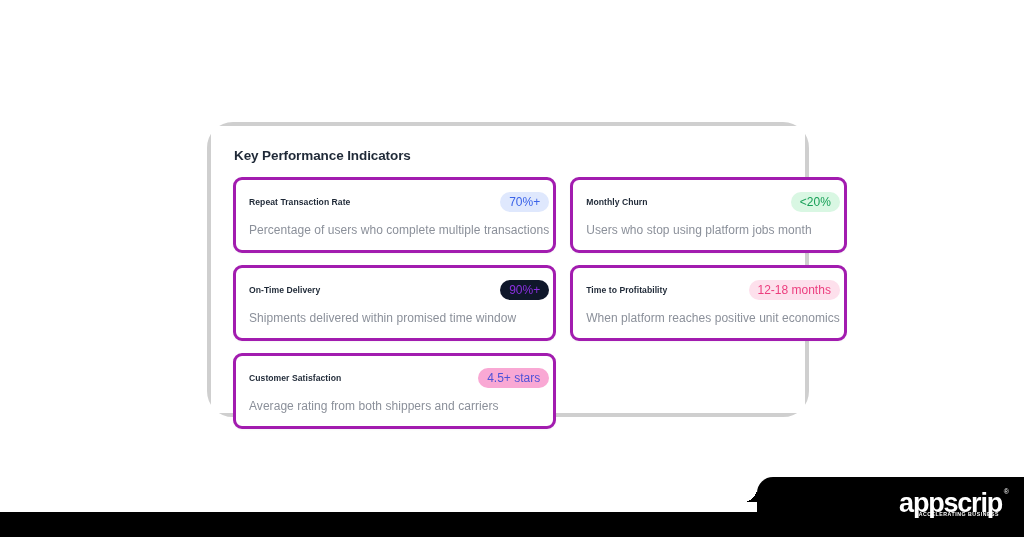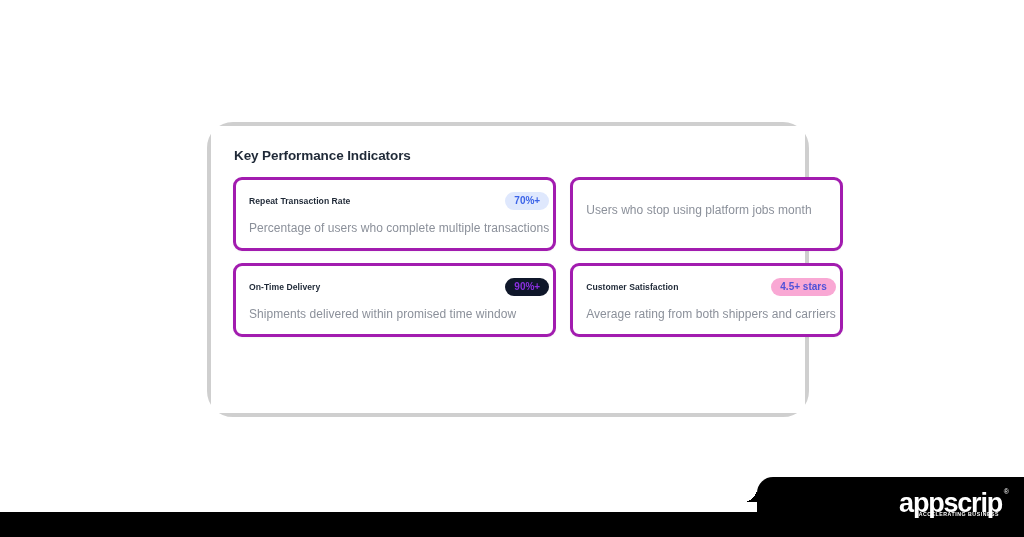--- a/index.html
+++ b/index.html
@@ -74,22 +74,22 @@
 
   .kpi-label {
     font-size: 8.6px;
     font-weight: bold;
     color: #1f2937;
     letter-spacing: 0.05px;
     white-space: nowrap;
   }
 
   .kpi-badge {
-    font-size: 10px;
-    font-weight: bold;
+    font-size: 12px;
+    font-weight: normal;
     border-radius: 999px;
     padding: 4px 9px;
     white-space: nowrap;
     line-height: 1;
   }
 
   .kpi-desc {
     margin-top: 11px;
     font-size: 12px;
     color: #8b909a;
@@ -169,28 +169,39 @@
 
     <div id="kpi-grid">
         <div class="kpi-card">
           <div class="kpi-top">
             <span class="kpi-label">Repeat Transaction Rate</span>
             <span class="kpi-badge" style="background: rgb(223, 232, 253); color: rgb(59, 99, 232);">70%+</span>
           </div>
           <div class="kpi-desc">Percentage of users who complete multiple transactions</div>
         </div>
         <div class="kpi-card">
+          <div class="kpi-top">
+            <span class="kpi-label">Monthly Churn</span>
+            <span class="kpi-badge" style="background: rgb(217, 247, 227); color: rgb(24, 160, 88);">&lt;20%</span>
+          </div>
           <div class="kpi-desc">Users who stop using platform jobs month</div>
         </div>
         <div class="kpi-card">
           <div class="kpi-top">
             <span class="kpi-label">On-Time Delivery</span>
             <span class="kpi-badge" style="background: #0f172a; color: rgb(139, 47, 224);">90%+</span>
           </div>
           <div class="kpi-desc">Shipments delivered within promised time window</div>
+        </div>
+        <div class="kpi-card">
+          <div class="kpi-top">
+            <span class="kpi-label">Time to Profitability</span>
+            <span class="kpi-badge" style="background: rgb(253, 224, 236); color: rgb(236, 61, 126);">12-18 months</span>
+          </div>
+          <div class="kpi-desc">When platform reaches positive unit economics</div>
         </div>
         <div class="kpi-card">
           <div class="kpi-top">
             <span class="kpi-label">Customer Satisfaction</span>
             <span class="kpi-badge" style="background: #f9a8d4; color: rgb(79, 82, 216);">4.5+ stars</span>
           </div>
           <div class="kpi-desc">Average rating from both shippers and carriers</div>
         </div>
       </div>
 

